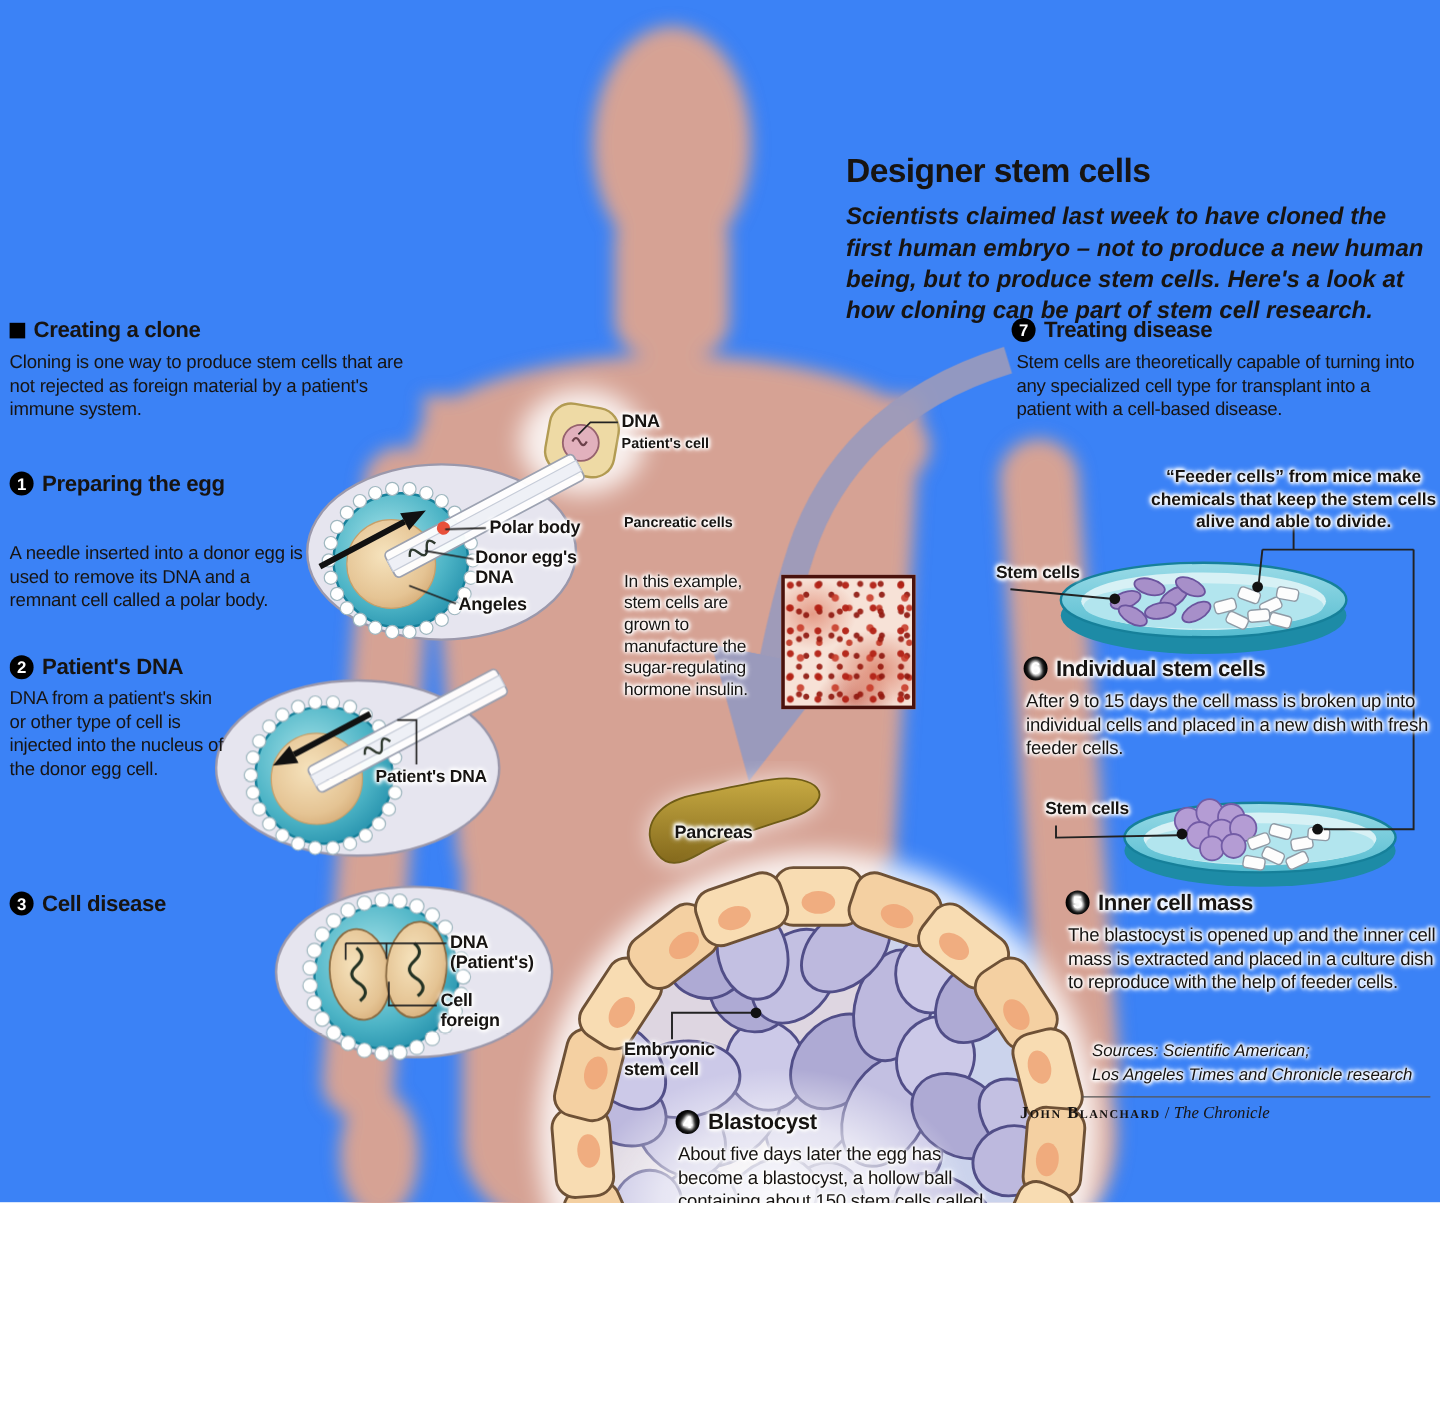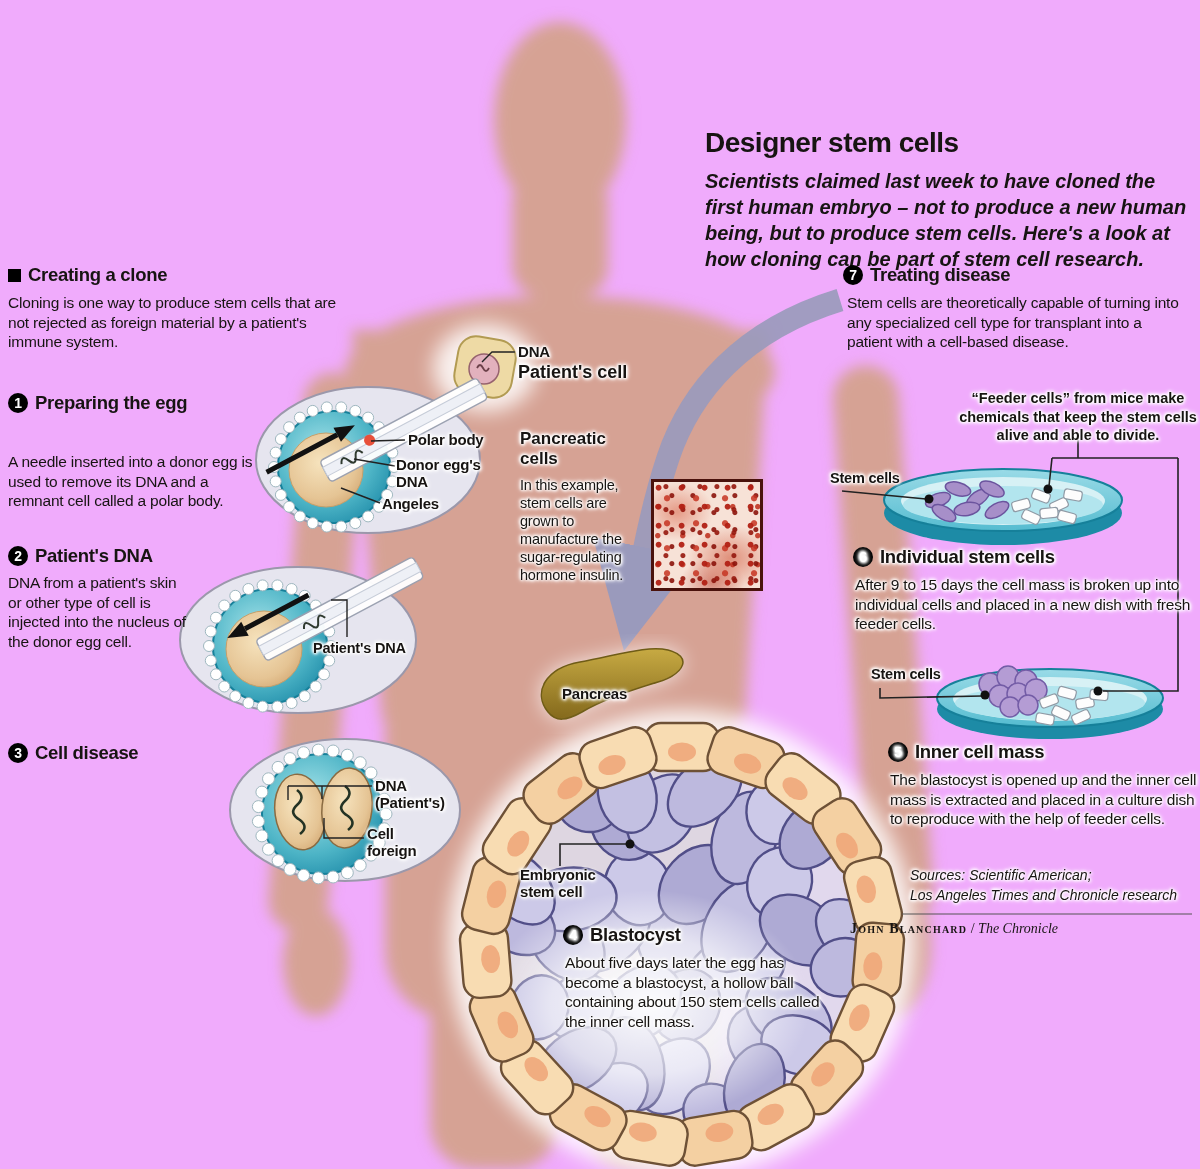--- a/index.html
+++ b/index.html
@@ -1,16 +1,16 @@
 <!DOCTYPE html>
 <html><head>
 <meta charset="utf-8">
 <style>
   html,body{margin:0;padding:0;background:#fff;}
-  #canvas{position:relative;width:1200px;height:1169px;background:#f0abfc;overflow:hidden;
+  #canvas{position:relative;width:1200px;height:1002px;background:#3b82f6;overflow:hidden;
           font-family:"Liberation Sans",sans-serif;color:#171412;}
   #art{position:absolute;left:0;top:0;z-index:1;}
   .txt{position:absolute;z-index:3;}
   .h1{font-size:28px;font-weight:700;letter-spacing:-.5px;}
   .intro{font-size:20px;font-style:italic;font-weight:700;line-height:1.3;width:488px;}
   .sec-head{display:flex;align-items:center;gap:7px;font-size:18.5px;font-weight:700;letter-spacing:-.3px;}
   .disc{display:inline-block;min-width:20px;height:20px;border-radius:50%;background:#000;color:#fff;
         font-size:14px;font-weight:700;text-align:center;line-height:20px;}
   .sq{display:inline-block;width:13px;height:13px;background:#000;}
   .body{font-size:15.5px;line-height:1.26;letter-spacing:-.2px;}
@@ -452,23 +452,23 @@
   <div class="txt lab halo" style="left:375px;top:777px;">
     <div>DNA</div>
     <div>(Patient's)</div>
   </div>
   <div class="txt lab halo" style="left:367px;top:825px;">
     <div>Cell</div>
     <div>foreign</div>
   </div>
 
   <div class="txt lab halo" style="left:518px;top:343px;">DNA</div>
-  <div class="txt halo" style="left:518px;top:362px;font-size:18px;font-weight:700;">Patient's cell</div>
-
-  <div class="txt halo" style="left:520px;top:429px;width:112px;font-size:17px;font-weight:700;line-height:1.15;">Pancreatic cells</div>
+  <div class="txt halo" style="left:518px;top:362px;font-size:12px;font-weight:700;">Patient's cell</div>
+
+  <div class="txt halo" style="left:520px;top:429px;width:112px;font-size:12px;font-weight:700;line-height:1.15;">Pancreatic cells</div>
   <div class="txt halo" style="left:520px;top:477px;width:124px;font-size:14.5px;line-height:1.24;letter-spacing:-.2px;">In this example, stem cells are grown to manufacture the sugar-regulating hormone insulin.</div>
 
   <div class="txt lab2 halo" style="left:562px;top:685px;font-size:15px;">Pancreas</div>
 
   <div class="txt lab2 halo" style="left:520px;top:866px;width:92px;font-size:15px;">Embryonic stem cell</div>
   <div class="txt sec-head halo" style="left:563px;top:924px;">
     <span class="disc">4</span>
     <span>Blastocyst</span>
   </div>
   <div class="txt body halo" style="left:565px;top:953px;width:255px;">About five days later the egg has become a blastocyst, a hollow ball containing about 150 stem cells called the inner cell mass.</div>

